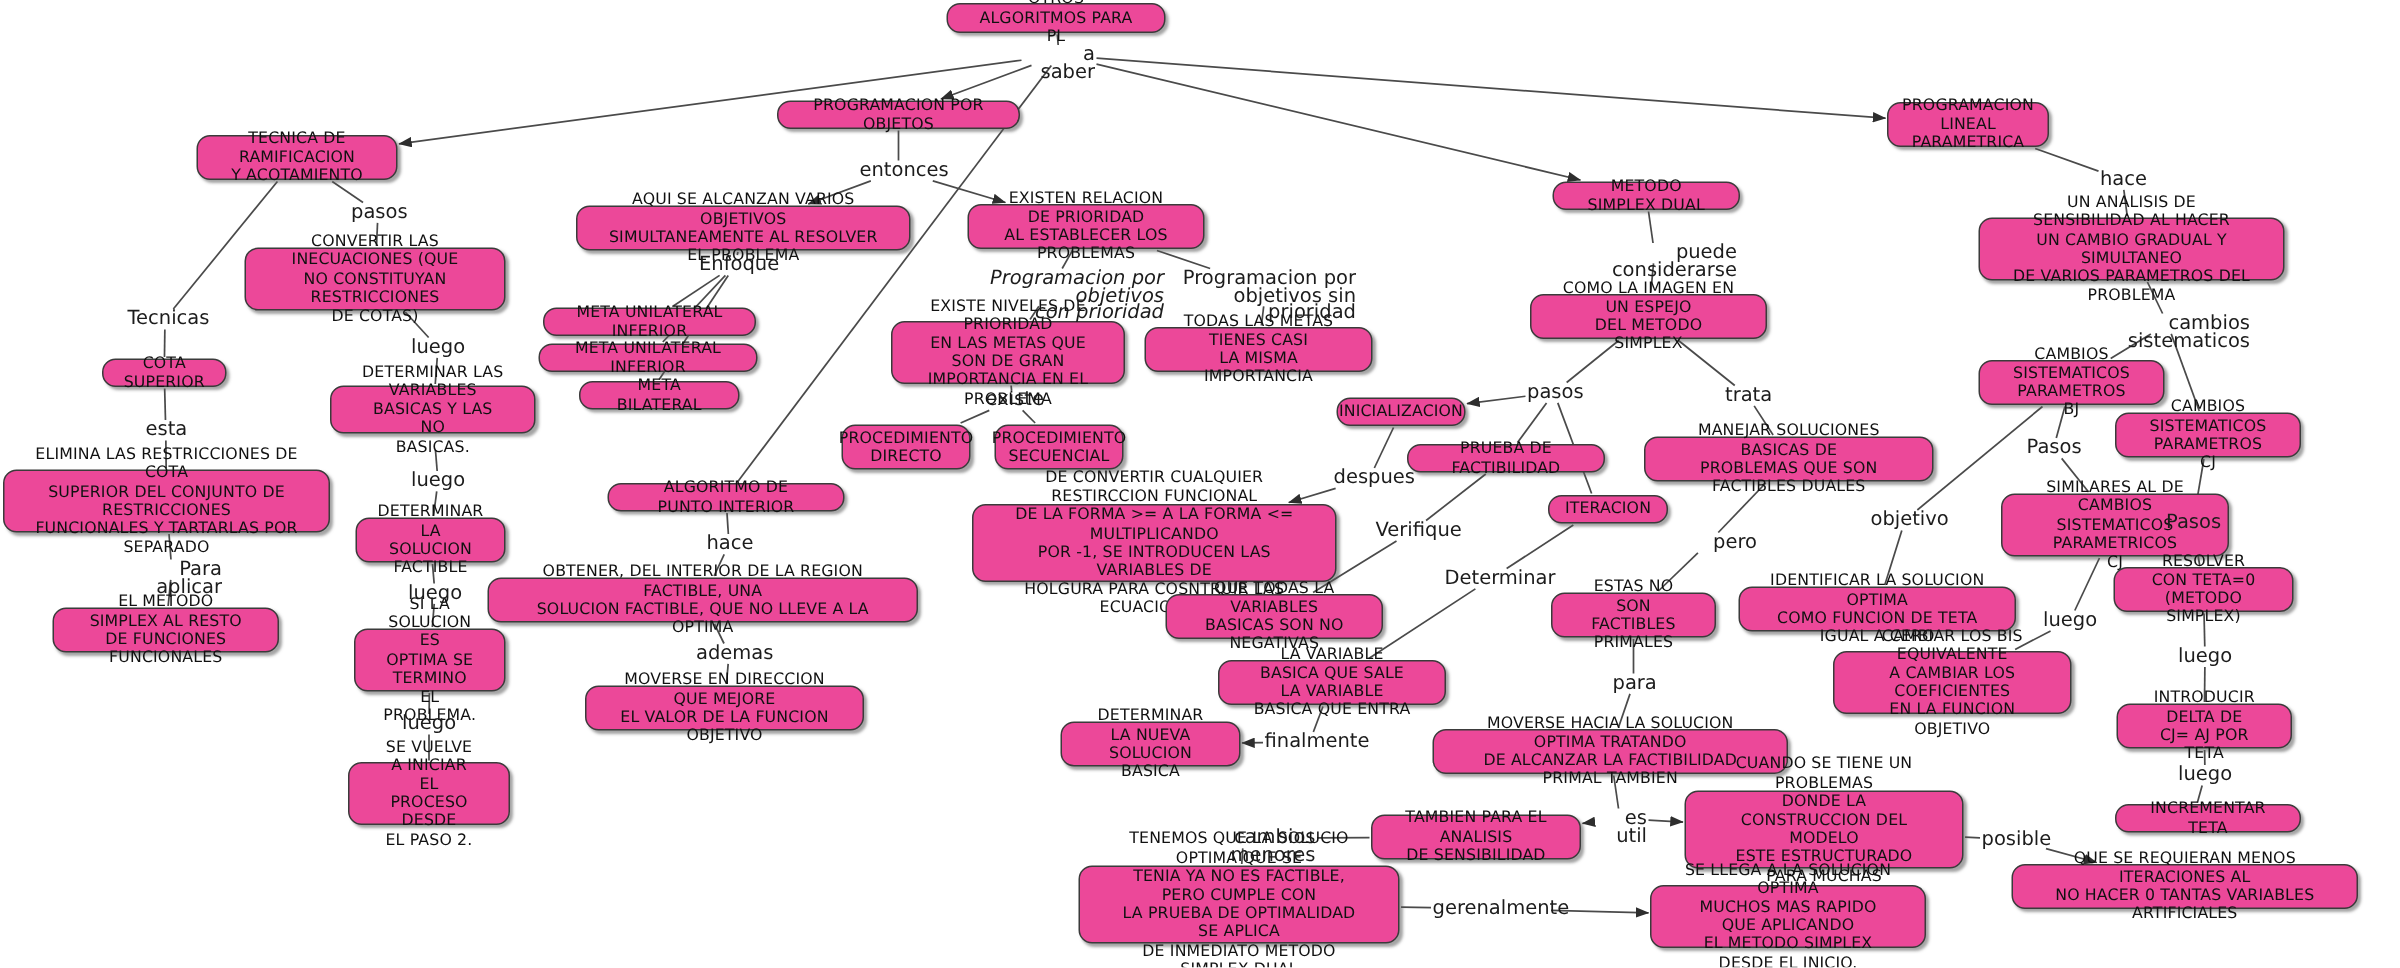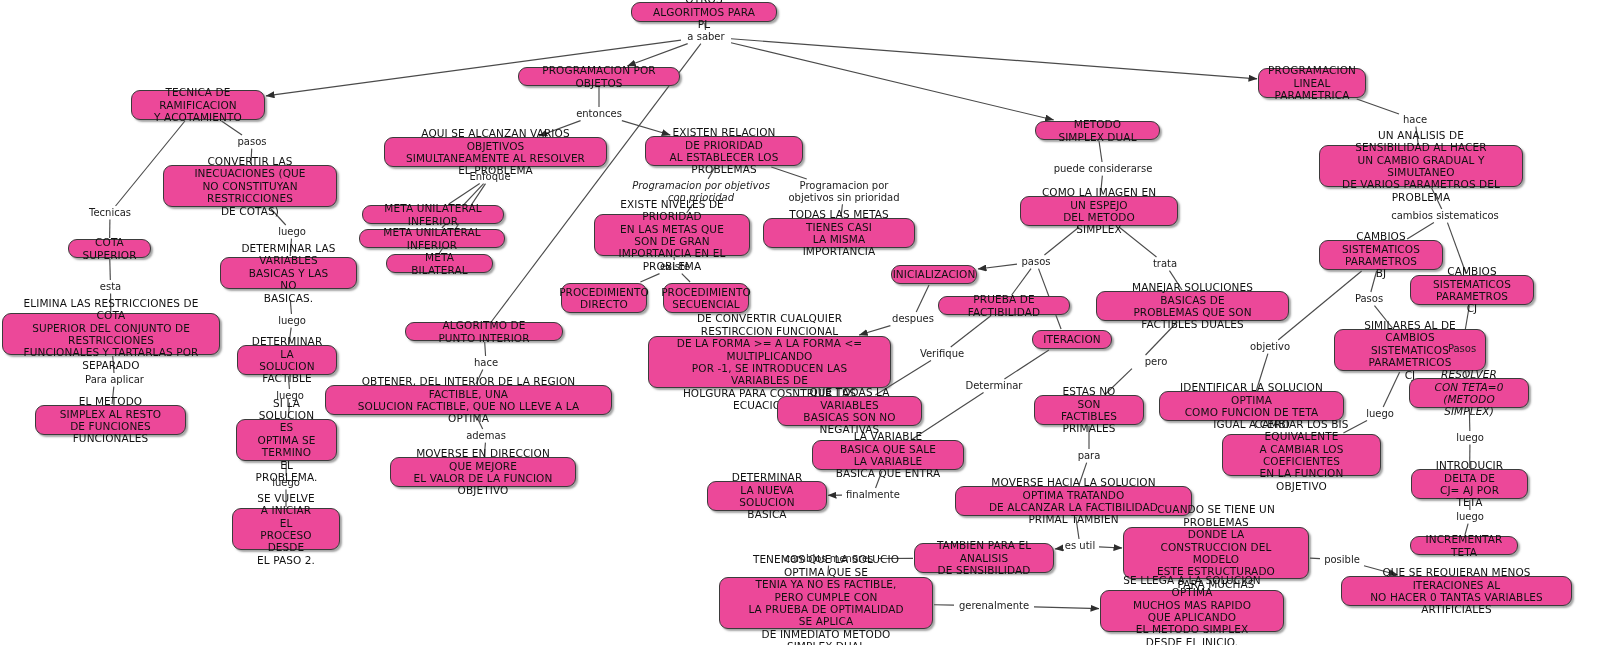--- a/index.html
+++ b/index.html
@@ -38,24 +38,24 @@
     text-align: center;
     display: flex;
     align-items: center;
     justify-content: center;
     padding: 2px 20px;
     white-space: pre-line;
     letter-spacing: 0.1px;
   }
   .linklabel {
     position: absolute;
-    font-size: 10px;
+    font-size: 13px;
     line-height: 11.6px;
     color: #1c1c1c;
-    text-align: center;
+    text-align: right;
     white-space: pre-line;
     background: transparent;
   }
 </style>
 </head>
 <body>
 
 <div id="canvas">
   <svg id="edges" viewBox="0 0 1600 645">
     <defs>
@@ -243,25 +243,25 @@
       <div class="node" style="left: 1410px; top: 275px; width: 124px; height: 30px;">CAMBIOS SISTEMATICOS
 PARAMETROS CJ</div>
       <div class="node" style="left: 1334px; top: 329px; width: 152px; height: 42px;">SIMILARES AL DE CAMBIOS
 SISTEMATICOS PARAMETRICOS
 CJ</div>
       <div class="node" style="left: 1159px; top: 391px; width: 185px; height: 30px;">IDENTIFICAR LA SOLUCION OPTIMA
 COMO FUNCION DE TETA IGUAL A CERO</div>
       <div class="node" style="left: 1222px; top: 434px; width: 159px; height: 42px;">CAMBIAR LOS BIS EQUIVALENTE
 A CAMBIAR LOS COEFICIENTES
 EN LA FUNCION OBJETIVO</div>
-      <div class="node" style="left: 1409px; top: 378px; width: 120px; height: 30px; font-style: italic;">RESOLVER CON TETA=0
+      <div class="node" style="left: 1409px; top: 378px; width: 120px; height: 30px;">RESOLVER CON TETA=0
 (METODO SIMPLEX)</div>
       <div class="node" style="left: 1411px; top: 469px; width: 117px; height: 30px;">INTRODUCIR DELTA DE
 CJ= AJ POR TETA</div>
-      <div class="node" style="left: 1410px; top: 536px; width: 108px; height: 19px;">INCREMENTAR TETA</div>
+      <div class="node" style="left: 1410px; top: 536px; width: 124px; height: 19px;">INCREMENTAR TETA</div>
       <div class="node" style="left: 1341px; top: 576px; width: 231px; height: 30px;">QUE SE REQUIERAN MENOS ITERACIONES AL
 NO HACER 0 TANTAS VARIABLES ARTIFICIALES</div>
     </div>
   <div id="labels-layer">
       <div class="linklabel" style="left: 682px; top: 31px; width: 48px;">a saber</div>
       <div class="linklabel" style="left: 234px; top: 136px; width: 36px;">pasos</div>
       <div class="linklabel" style="left: 85px; top: 207px; width: 50px;">Tecnicas</div>
       <div class="linklabel" style="left: 97px; top: 281px; width: 27px;">esta</div>
       <div class="linklabel" style="left: 81px; top: 374px; width: 67px;">Para aplicar</div>
       <div class="linklabel" style="left: 274px; top: 226px; width: 36px;">luego</div>

